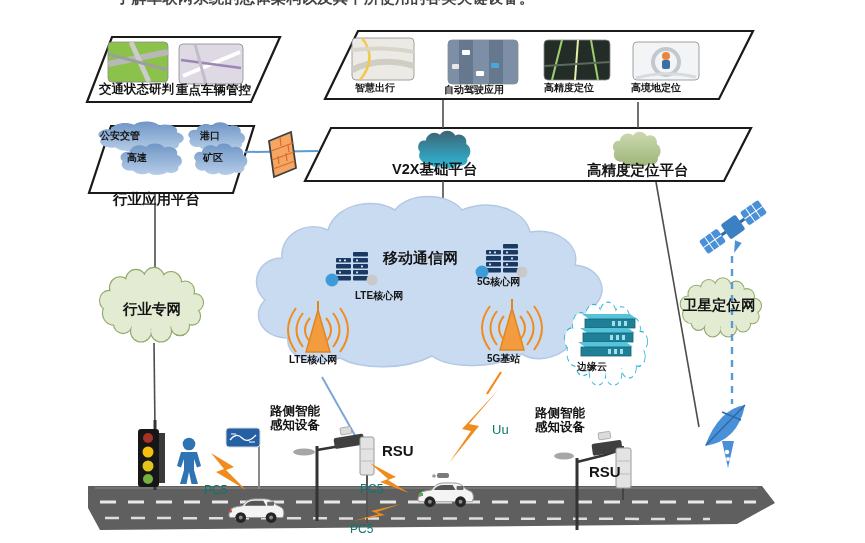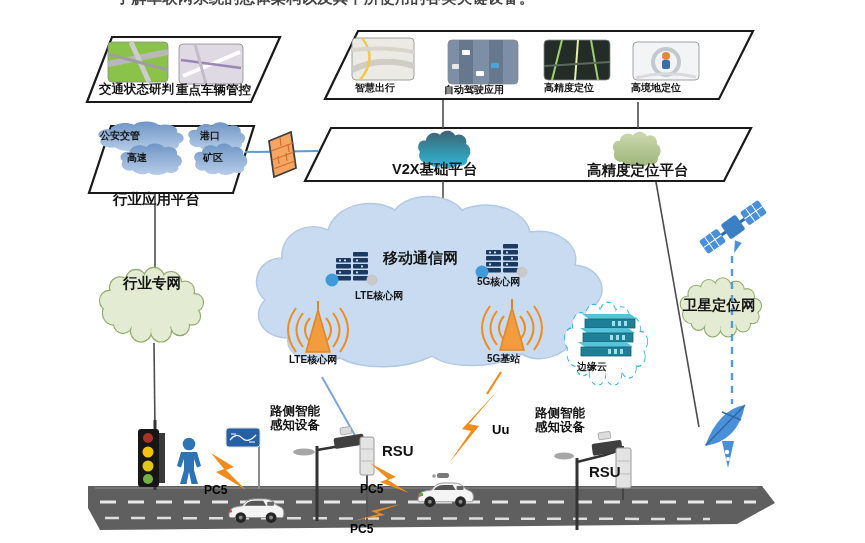--- a/index.html
+++ b/index.html
@@ -5,21 +5,21 @@
   html,body{margin:0;padding:0;background:#fff;}
   #stage{position:relative;width:865px;height:543px;background:#ffffff;overflow:hidden;
          font-family:"Liberation Sans","DejaVu Sans",sans-serif;}
   #shapes{position:absolute;left:0;top:0;}
   .lbl{position:absolute;font-weight:bold;color:#151515;white-space:nowrap;line-height:1.15;}
   .s12{font-size:12.5px;}
   .s13{font-size:10px;}
   .s14{font-size:14.5px;}
   .s15{font-size:15px;}
   .ctr{text-align:left;}
-  .ifc{color:#000000;font-weight:bold;font-size:12px;}
+  .ifc{color:#0f766e;font-weight:normal;font-size:12px;}
   .caption{position:absolute;top:-11px;left:116px;font-size:15px;color:#444;
            font-weight:600;letter-spacing:0.5px;}
 </style>
 </head>
 <body>
 
 <div id="stage">
 
   <div class="caption">了解车联网系统的总体架构以及其中所使用的各类关键设备。</div>
 
@@ -357,21 +357,21 @@
   <div class="lbl s14" style="left:392px;top:161px;">V2X基础平台</div>
   <div class="lbl s14" style="left:587px;top:162px;">高精度定位平台</div>
 
   <div class="lbl s15" style="left:383px;top:226px;margin-top:23px;">移动通信网</div>
   <div class="lbl s13" style="left:320px;top:290px;margin-left:35px;">LTE核心网</div>
   <div class="lbl s13" style="left:477px;top:276px;">5G核心网</div>
   <div class="lbl s13" style="left:289px;top:354px;">LTE核心网</div>
   <div class="lbl s13" style="left:487px;top:353px;">5G基站</div>
   <div class="lbl s13" style="left:577px;top:361px;">边缘云</div>
 
-  <div class="lbl s14" style="left:123px;top:275px;">行业专网</div>
+  <div class="lbl s14" style="left:123px;top:301px;">行业专网</div>
   <div class="lbl s14" style="left:683px;top:297px;">卫星定位网</div>
 
   <div class="lbl s12 ctr" style="left:270px;top:404px;width:72px;">
     <div>路侧智能</div>
     <div>感知设备</div>
   </div>
   <div class="lbl s15" style="left:382px;top:442px;">RSU</div>
 
   <div class="lbl s12 ctr" style="left:535px;top:406px;width:72px;">
     <div>路侧智能</div>

